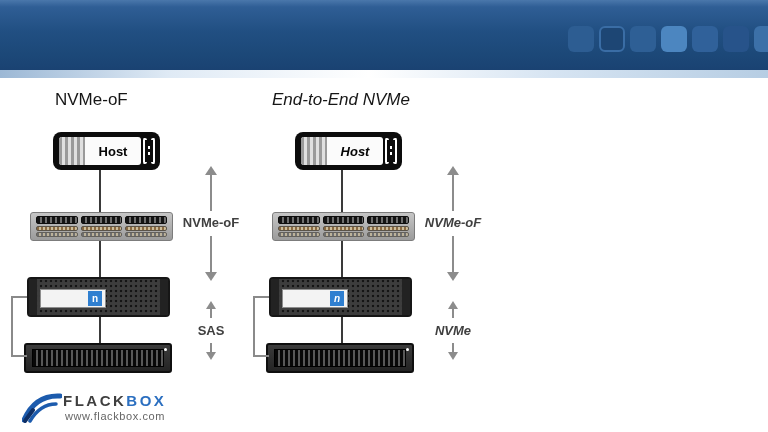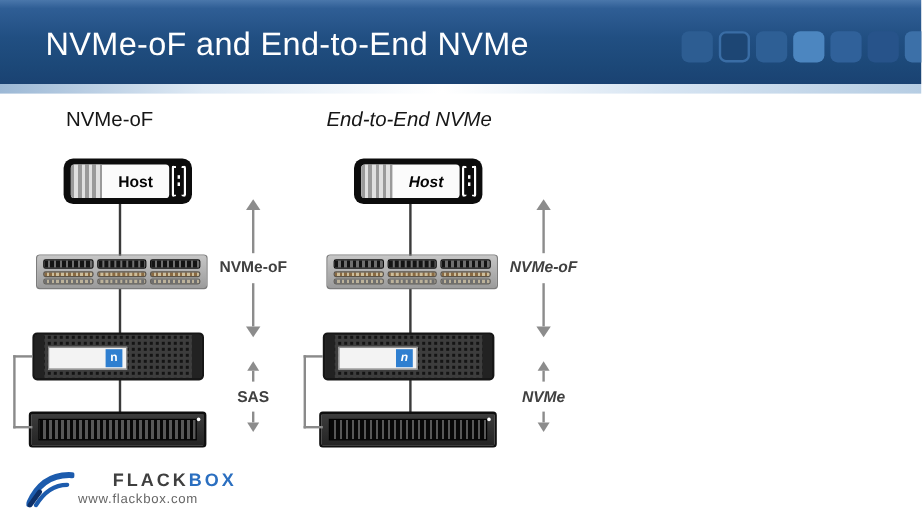--- a/index.html
+++ b/index.html
@@ -88,31 +88,30 @@
   .head.sm.up { top:301px; border-bottom-width:8px; }
   .head.sm.down { top:352px; border-top-width:8px; }
   .flow-label { position:absolute; left:173px; width:76px; text-align:center;
     font-size:13px; font-weight:600; color:#404040; white-space:nowrap; }
   .flow-label.fabric { top:215px; }
   .flow-label.backend { top:323px; }
 
   
   .logo-icon { position:absolute; left:22px; top:389px; width:40px; height:34px; }
   .brand { position:absolute; left:63px; top:392px; font-size:15px; font-weight:bold;
-    letter-spacing:2.5px; color:#3f3f3f;margin-left:31px; }
+    letter-spacing:2.5px; color:#3f3f3f; }
   .brand .box { color:#2b6fc0; }
   .website { position:absolute; left:65px; top:410px; font-size:11px; color:#666; letter-spacing:0.6px; }
 </style>
 </head>
 <body>
 
 <div class="page">
 
   <div class="header">
-    <div class="title">NVMe-oF and End-to-End NVMe</div>
     <div class="deco-sq s1" style="background: rgb(45, 93, 146);"></div>
     <div class="deco-sq s2" style="background: rgb(29, 70, 116);"></div>
     <div class="deco-sq s3" style="background: rgb(46, 95, 149);"></div>
     <div class="deco-sq s4" style="background: rgb(76, 134, 192);"></div>
     <div class="deco-sq s5" style="background: rgb(48, 97, 154);"></div>
     <div class="deco-sq s6" style="background: rgb(39, 83, 138);"></div>
     <div class="deco-sq s7" style="background: rgb(60, 112, 168);"></div>
   </div>
   <div class="header-stripe"></div>
 

